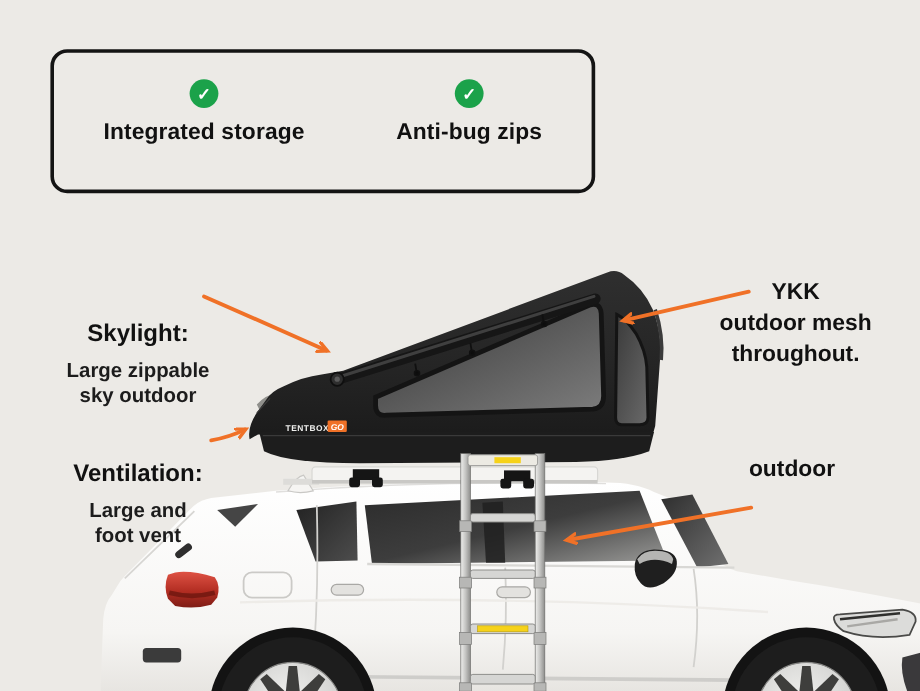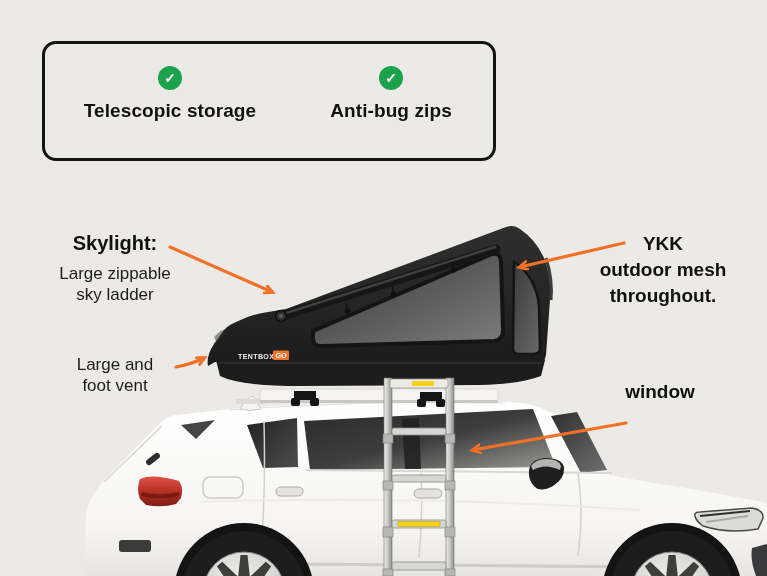--- a/index.html
+++ b/index.html
@@ -22,22 +22,22 @@
   .feat.f2{left:246px;width:200px;}
   .check{
     margin-top:22px;width:24px;height:24px;border-radius:50%;
     background:#1BA24A;color:#fff;display:flex;align-items:center;justify-content:center;
     font-size:14px;font-weight:bold;line-height:1;
   }
   .flabel{margin-top:10px;font-size:19px;font-weight:700;letter-spacing:.1px;white-space:nowrap;}
 
   
   .ann{position:absolute;z-index:3;text-align:center;}
-  .ann .t{font-size:20px;font-weight:700;line-height:26px;}
-  .ann .d{font-size:17px;font-weight:400;line-height:21px;color:#1c1c1c;}
+  .ann .t{font-size:20px;font-weight:700;line-height:26px;margin-top:35px;}
+  .ann .d{font-size:17px;font-weight:700;line-height:21px;color:#1c1c1c;}
   .ann .b{font-size:19px;font-weight:700;line-height:26px;}
   .ann-skylight{left:36px;top:230px;width:158px;}
   .ann-skylight .d{margin-top:7px;}
   .ann-ykk{left:582px;top:231px;width:162px;}
   .ann-vent{left:36px;top:347px;width:158px;}
   .ann-vent .d{margin-top:7px;}
   .ann-ladder{left:580px;top:379px;width:160px;}
 </style>
 </head>
 <body>
@@ -244,53 +244,54 @@
       <rect x="390" y="379" width="58" height="9" rx="2" fill="#eceae3" stroke="#9a9a98" stroke-width=".8"></rect>
       <rect x="412" y="381" width="22" height="5" fill="#f6d21a"></rect>
     </g>
   </svg>
 
   <div class="card">
     <div class="feat f1">
       <div class="check">
           <span>✓</span>
         </div>
-      <div class="flabel">Telescopic storage</div>
+      <div class="flabel">Integrated storage</div>
     </div>
     <div class="feat f2">
       <div class="check">
           <span>✓</span>
         </div>
       <div class="flabel">Anti-bug zips</div>
     </div>
   </div>
 
   <div class="ann ann-skylight">
     <div class="t">Skylight:</div>
     <div class="d">
       <span>Large zippable</span><br>
-      <span>sky ladder</span>
+      <span>sky outdoor</span>
     </div>
   </div>
 
   <div class="ann ann-ykk">
     <div class="b">YKK</div>
     <div class="b">outdoor mesh</div>
     <div class="b">throughout.</div>
   </div>
 
   <div class="ann ann-vent">
+    <div class="t">Ventilation:</div>
     <div class="d">
       <span>Large and</span><br>
       <span>foot vent</span>
     </div>
   </div>
 
   <div class="ann ann-ladder">
-    <div class="b">window</div>
+    <div class="b">outdoor</div>
   </div>
 
   <svg class="arrows" viewBox="0 0 767 576" aria-hidden="true">
     <defs>
       <marker id="ah" markerWidth="14" markerHeight="14" refX="8" refY="5" orient="auto" markerUnits="userSpaceOnUse">
         <path d="M1,1 L9,5 L1,9" fill="none" stroke="#F07127" stroke-width="2.8" stroke-linecap="round"></path>
       </marker>
     </defs>
     <g stroke="#F07127" stroke-width="3.2" fill="none" stroke-linecap="round">
       <path d="M170,247 L272,292" marker-end="url(#ah)"></path>

